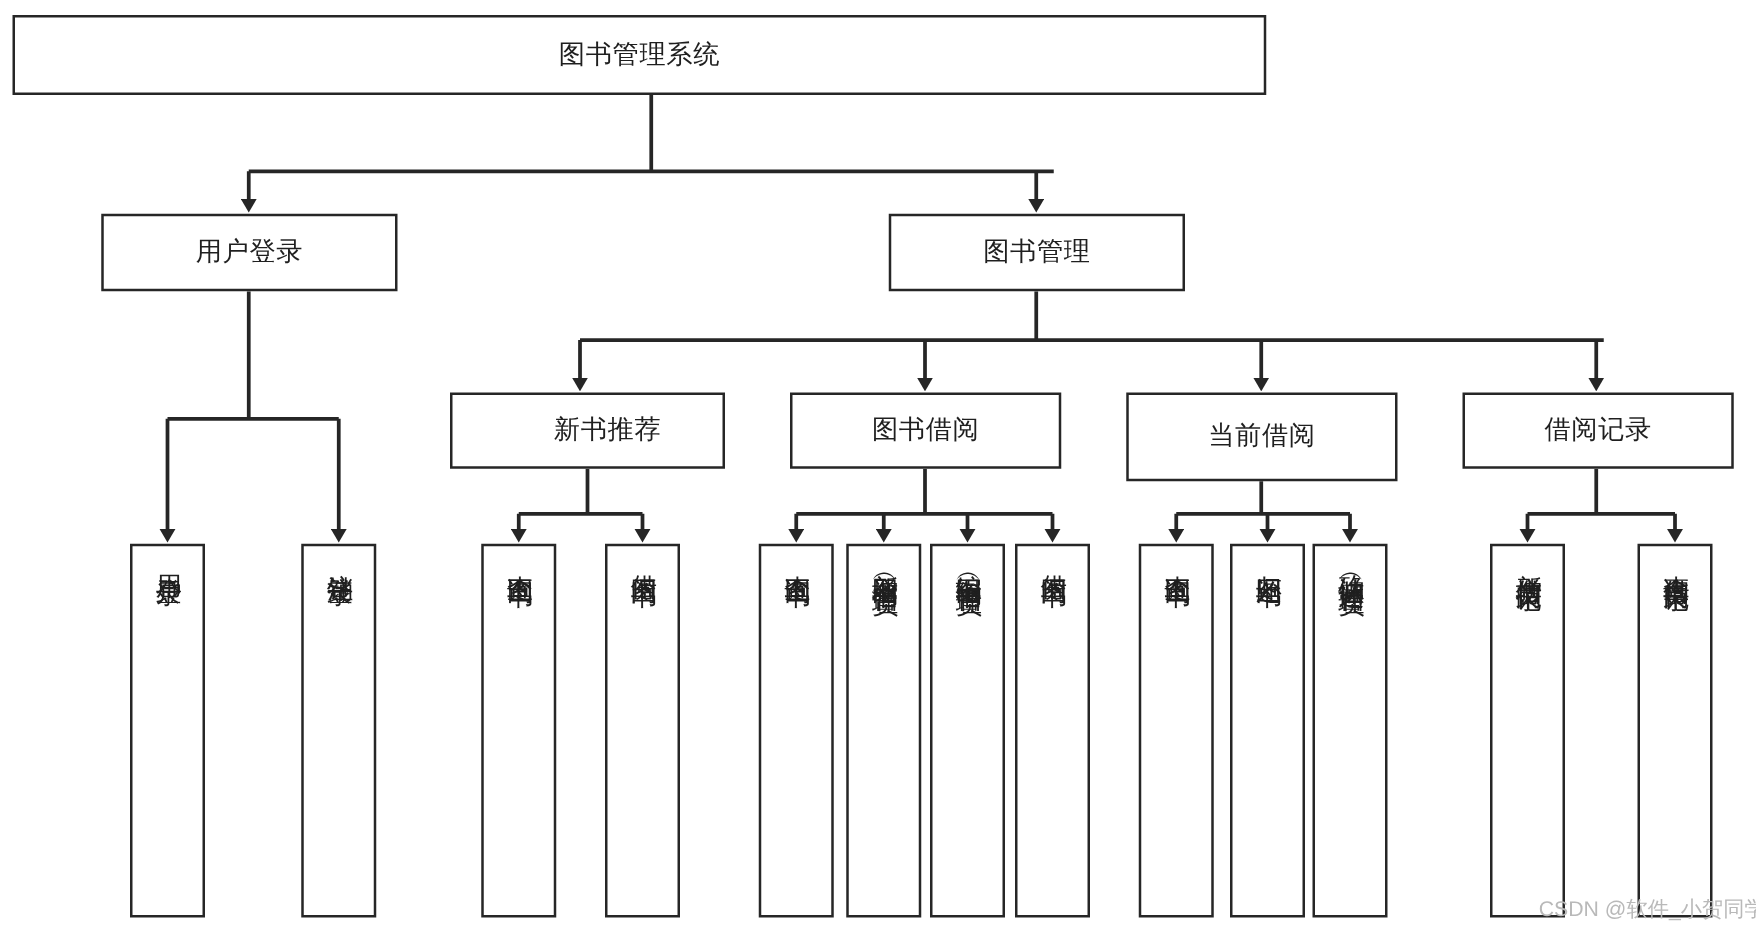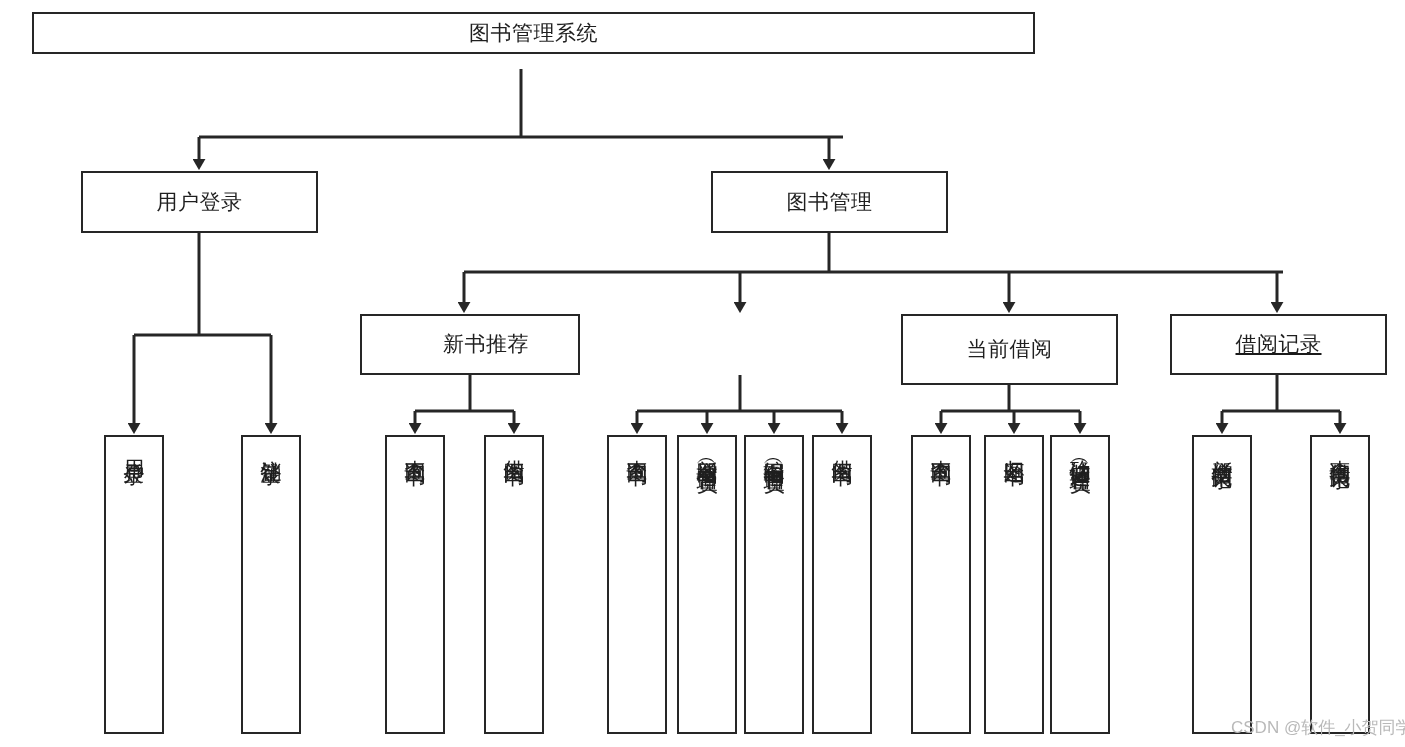--- a/index.html
+++ b/index.html
@@ -123,42 +123,45 @@
       <path d="M 1014 411 L 1014 424" marker-end="url(#arrow)"></path>
       <path d="M 1080 411 L 1080 424" marker-end="url(#arrow)"></path>
 
       <path d="M 1277 375 L 1277 411"></path>
       <path d="M 1222 411 L 1340 411"></path>
       <path d="M 1222 411 L 1222 424" marker-end="url(#arrow)"></path>
       <path d="M 1340 411 L 1340 424" marker-end="url(#arrow)"></path>
     </g>
   </svg>
 
-  <div class="node horiz" style="left:32px; top:12px; width:1003px; height:42px;">
+  <div class="node horiz" style="left:10px; top:12px; width:1003px; height:64px;">
     <span class="label">图书管理系统</span>
   </div>
 
   <div class="node horiz" style="left:81px; top:171px; width:237px; height:62px;">
     <span class="label">用户登录</span>
   </div>
 
   <div class="node horiz" style="left:711px; top:171px; width:237px; height:62px;">
     <span class="label">图书管理</span>
   </div>
 
   <div class="node horiz" style="left:360px; top:314px; width:220px; height:61px;padding-left:32px;">
     <span class="label">新书推荐</span>
   </div>
 
+  <div class="node horiz" style="left:632px; top:314px; width:217px; height:61px;">
+    <span class="label">图书借阅</span>
+  </div>
 
   <div class="node horiz" style="left:901px; top:314px; width:217px; height:71px;">
     <span class="label">当前借阅</span>
   </div>
 
-  <div class="node horiz" style="left:1170px; top:314px; width:217px; height:61px;text-decoration:underline;">
+  <div class="node horiz" style="left:1170px; top:314px; width:217px; height:61px;">
     <span class="label">借阅记录</span>
   </div>
 
   <div class="node vert" style="left:104px; top:435px; width:60px; height:299px;">
     <span class="label">用户登录</span>
   </div>
 
   <div class="node vert" style="left:241px; top:435px; width:60px; height:299px;">
     <span class="label">注销登录</span>
   </div>

